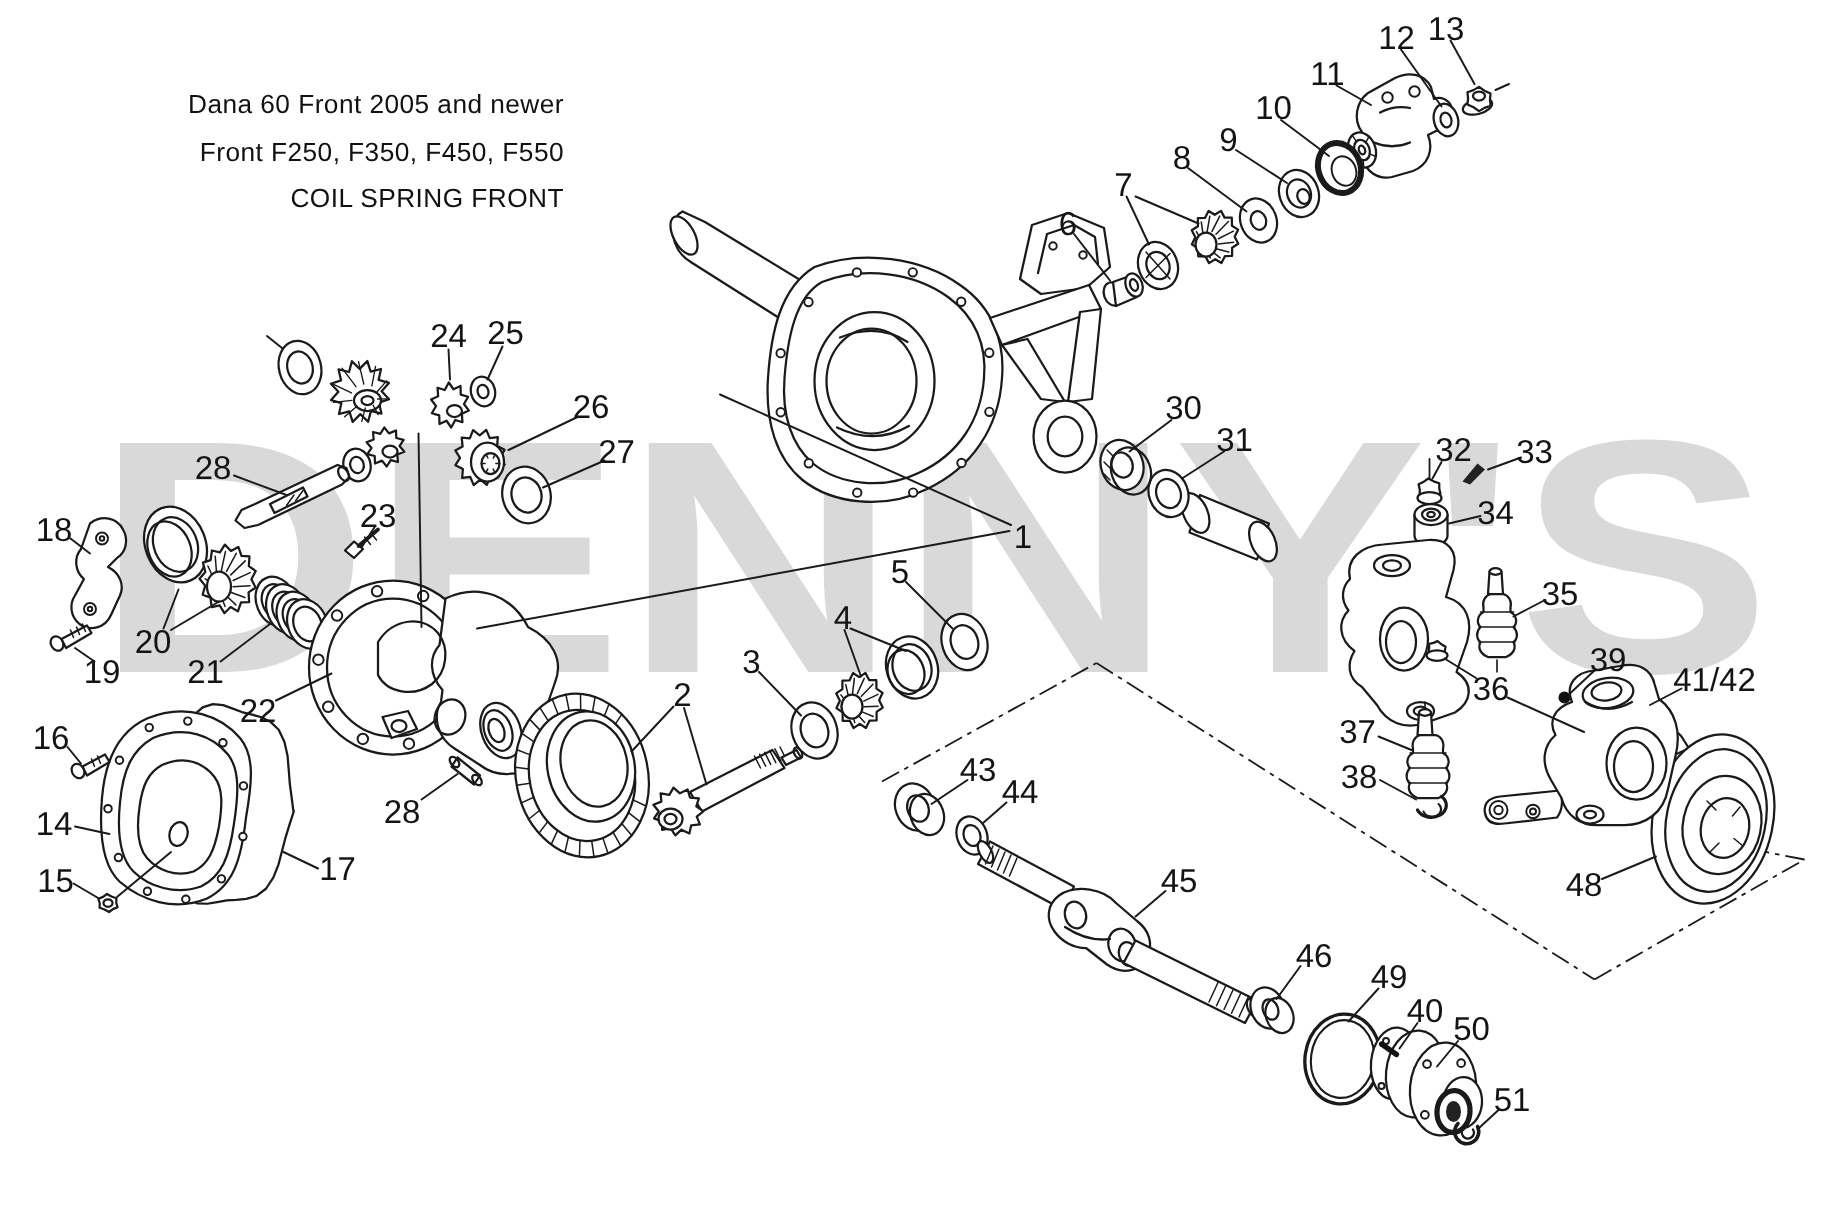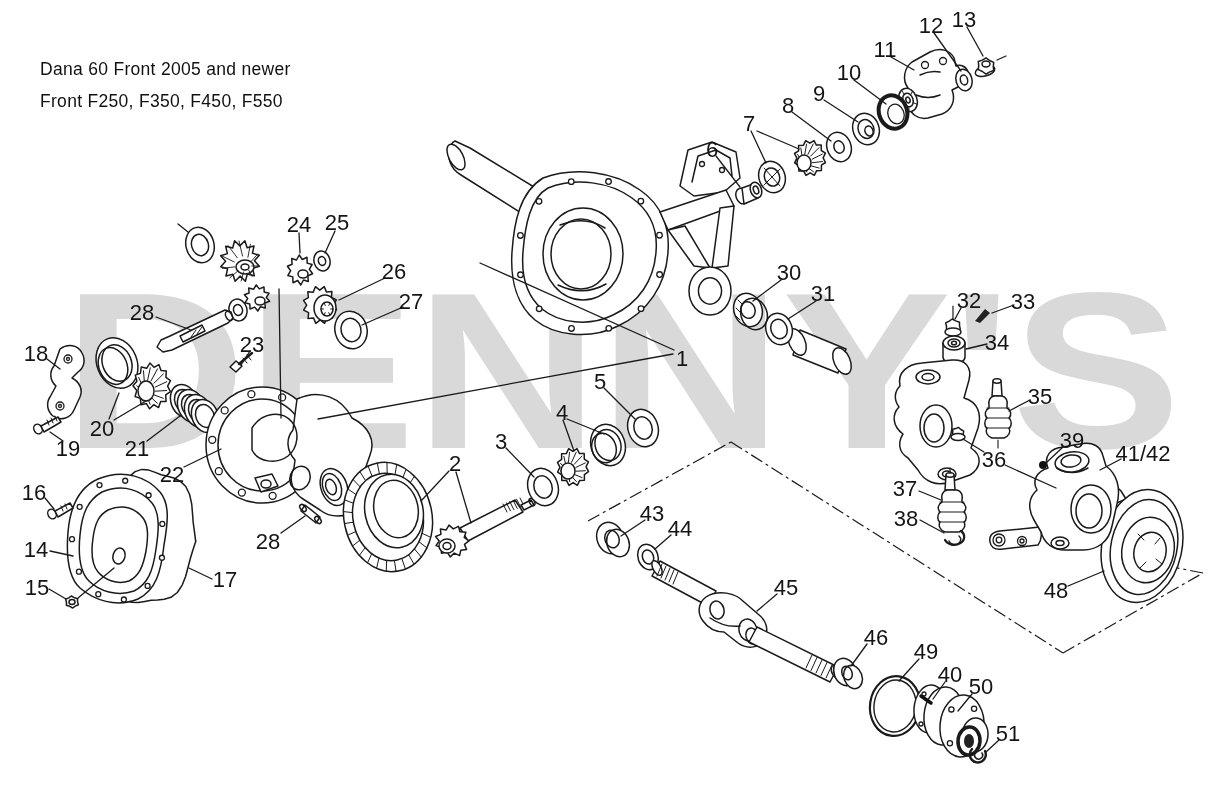--- a/index.html
+++ b/index.html
@@ -1,30 +1,31 @@
 <!DOCTYPE html>
 <html><head>
 <meta charset="utf-8">
 <style>
   html,body{margin:0;padding:0;background:#fff;}
   .page{position:relative;width:1229px;height:804px;background:#ffffff;overflow:hidden;
         font-family:"Liberation Sans",sans-serif;}
-  .title-block{position:absolute;left:40px;top:54px;width:336px;text-align:left;
+  .title-block{position:absolute;left:40px;top:54px;width:336px;text-align:right;
         color:#111;font-size:17.5px;line-height:31.5px;letter-spacing:.3px;}
   svg{position:absolute;left:0;top:0;}
   text.callout{font-family:"Liberation Sans",sans-serif;font-size:22px;fill:#141414;}
   #wm{font-family:"Liberation Sans",sans-serif;font-weight:bold;}
 </style>
 </head>
 <body>
 
 <div class="page">
   <div class="title-block">
     <div>Dana 60 Front  2005 and newer</div>
     <div>Front F250, F350, F450, F550</div>
+    <div>COIL SPRING FRONT</div>
   </div>
   <svg id="art" width="1229" height="804" viewBox="0 0 1229 804">
     <text id="wm" x="622" y="448" text-anchor="middle" font-size="222" textLength="1118" lengthAdjust="spacingAndGlyphs" fill="#d9d9d9">DENNY'S</text>
     <g id="gen">
         <line x1="588" y1="521" x2="731" y2="442" stroke="#1a1a1a" stroke-width="1.2" stroke-dasharray="13 4 3 4"></line>
         <line x1="731" y1="442" x2="1063" y2="653" stroke="#1a1a1a" stroke-width="1.2" stroke-dasharray="13 4 3 4"></line>
         <line x1="1063" y1="653" x2="1203" y2="573" stroke="#1a1a1a" stroke-width="1.2" stroke-dasharray="13 4 3 4"></line>
         <line x1="1203" y1="573" x2="1115" y2="556" stroke="#1a1a1a" stroke-width="1.2" stroke-dasharray="13 4 3 4"></line>
         <path d="M455,141 C449,144 447,153 450,162 C452,168 456,172 461,175 L548,230 C557,234 567,230 572,220 L575,212 L470,148 Z" fill="#ffffff" stroke="#1a1a1a" stroke-width="1.5" stroke-linejoin="round" stroke-linecap="round"></path>
         <ellipse cx="456" cy="157" rx="7" ry="14" transform="rotate(-28 456 157)" fill="#ffffff" stroke="#1a1a1a" stroke-width="1.5"></ellipse>

